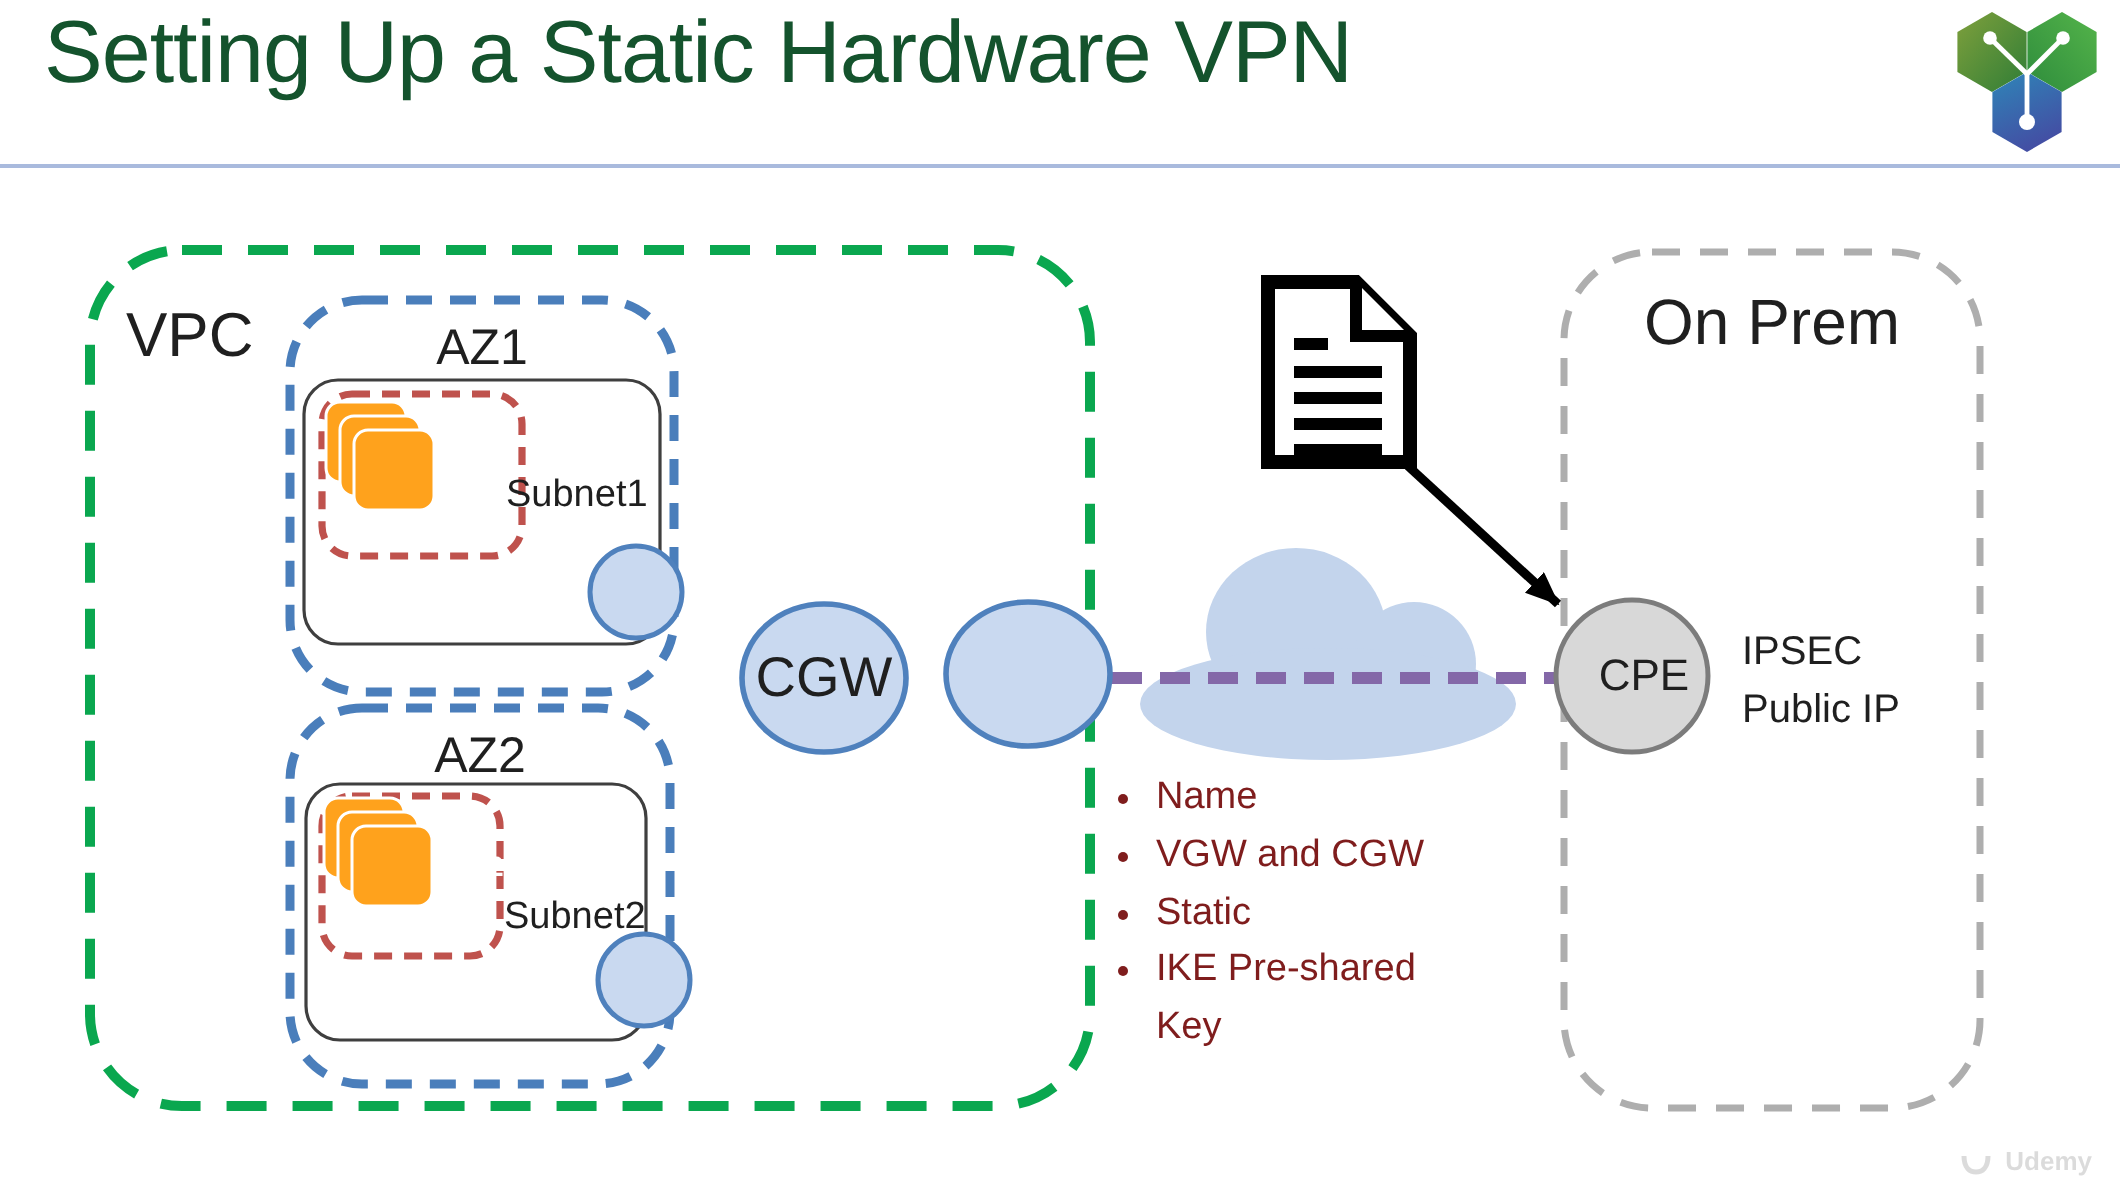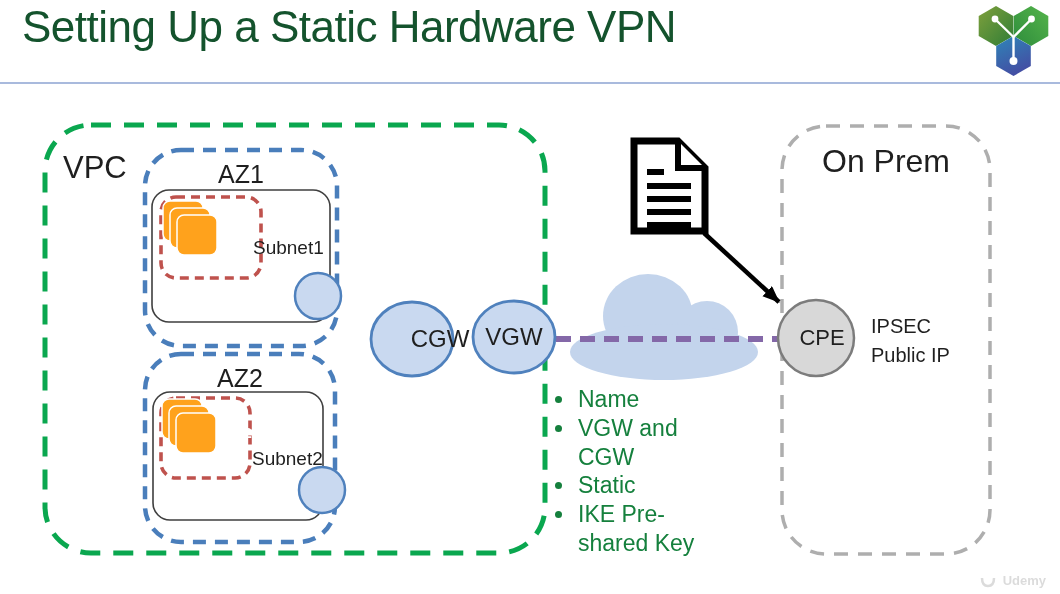--- a/index.html
+++ b/index.html
@@ -17,27 +17,27 @@
     left:22px; top:2px; font-size:44px; color:#14532d; letter-spacing:-0.5px;
   }
   .vpc-label   { left:63px;  top:150px; font-size:31px; }
   .az1-label   { left:145px; top:160px; width:192px; font-size:25px; }
   .az2-label   { left:145px; top:364px; width:190px; font-size:25px; }
   .subnet1-label { left:253px; top:237px; font-size:19px; }
   .subnet2-label { left:252px; top:448px; font-size:19px; }
   .ec2-label-1 { left:177px; top:215px; width:40px; height:40px; }
   .ec2-label-2 { left:176px; top:413px; width:40px; height:40px; }
   .ec2-text { font-size:14px; font-weight:bold; color:#ffffff; letter-spacing:0.3px;margin-left:42px; }
-  .cgw-label { left:371px; top:317px; width:82px; height:44px; font-size:24px;padding-left:28px; }
+  .cgw-label { left:371px; top:317px; width:82px; height:44px; font-size:28px; }
   .vgw-label { left:473px; top:315px; width:82px; height:44px; font-size:24px; }
   .cpe-label { left:778px; top:316px; width:88px; height:44px; font-size:22px; }
   .onprem-label { left:782px; top:143px; width:208px; font-size:32px; }
   .ipsec-block { left:871px; top:312px; font-size:20px; font-weight:normal; line-height:29px; white-space:nowrap; position:absolute; font-family:"Liberation Sans", sans-serif; color:#1f1f1f; }
   .config-list { position:absolute; left:550px; top:385px; width:178px;
-    font-size:23px; line-height:28.8px; color:#15803d; }
+    font-size:19px; line-height:28.8px; color:#7f1d1d; }
   .config-list ul { margin:0; padding-left:26px; }
   .config-list li { padding-left:2px; white-space:normal; }
   .watermark {
     position:absolute; right:14px; bottom:6px; display:flex; align-items:flex-end;
     gap:7px; opacity:0.35; color:#9a9a9a; font-size:13px; font-weight:bold;
   }
 </style>
 </head>
 <body>
 
@@ -131,21 +131,20 @@
 
   <div class="label az1-label center">AZ1</div>
   <div class="label subnet1-label">Subnet1</div>
   <div class="label ec2-label-1 center ec2-text">EC2</div>
 
   <div class="label az2-label center">AZ2</div>
   <div class="label subnet2-label">Subnet2</div>
   <div class="label ec2-label-2 center ec2-text">EC2</div>
 
   <div class="label cgw-label center">CGW</div>
-  <div class="label vgw-label center">VGW</div>
 
   <div class="label onprem-label center">On Prem</div>
   <div class="label cpe-label center">CPE</div>
 
   <div class="ipsec-block">
     <div>IPSEC</div>
     <div>Public IP</div>
   </div>
 
   <div class="config-list">

